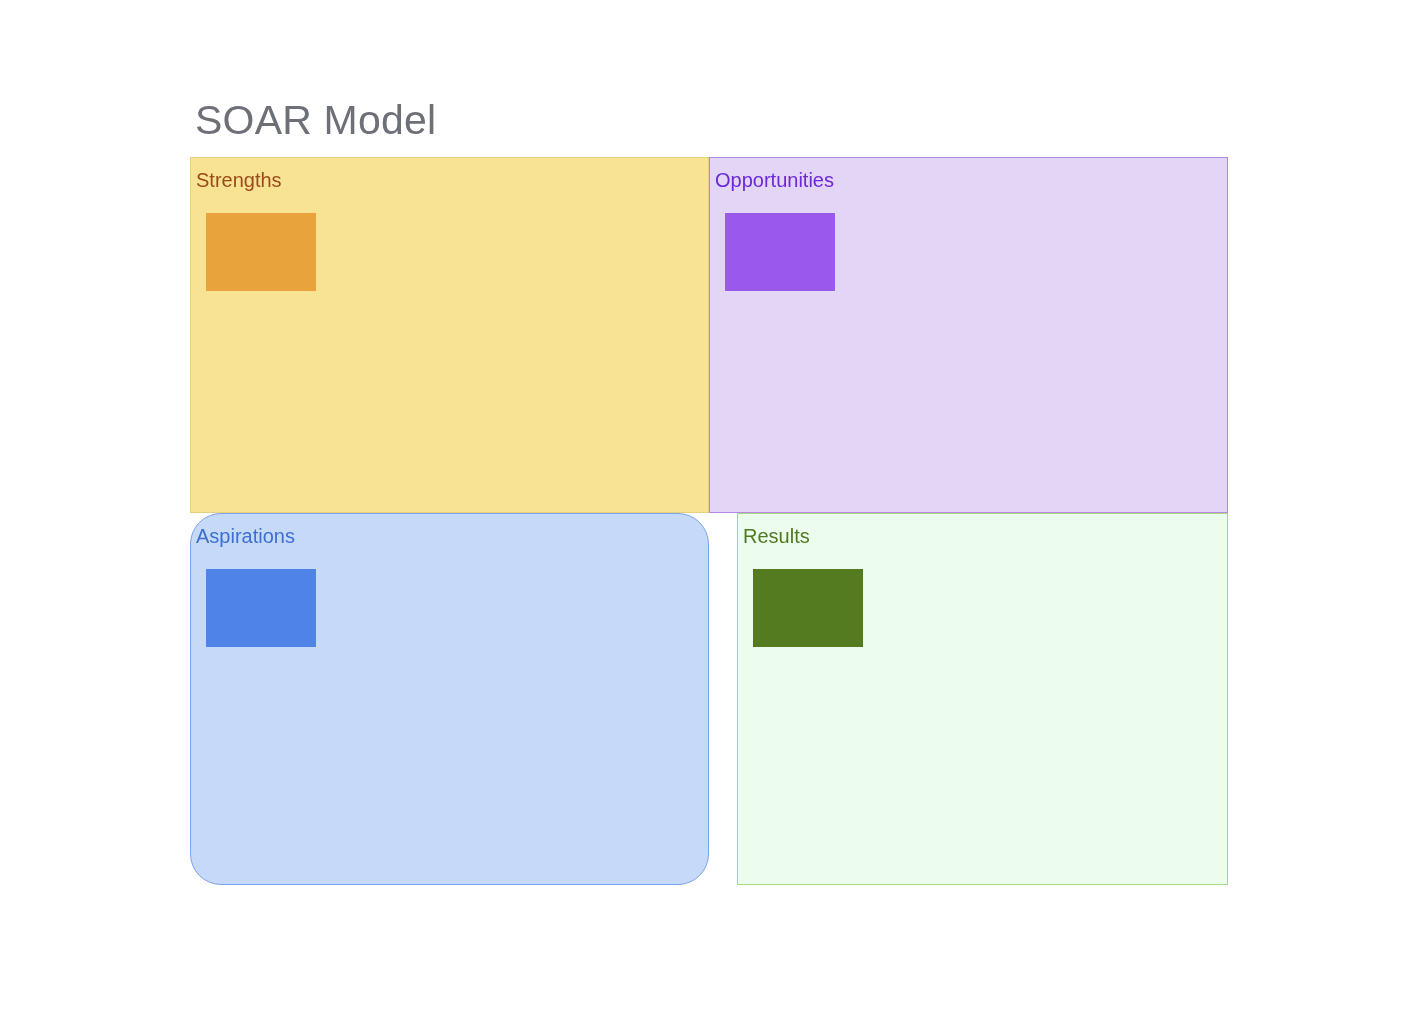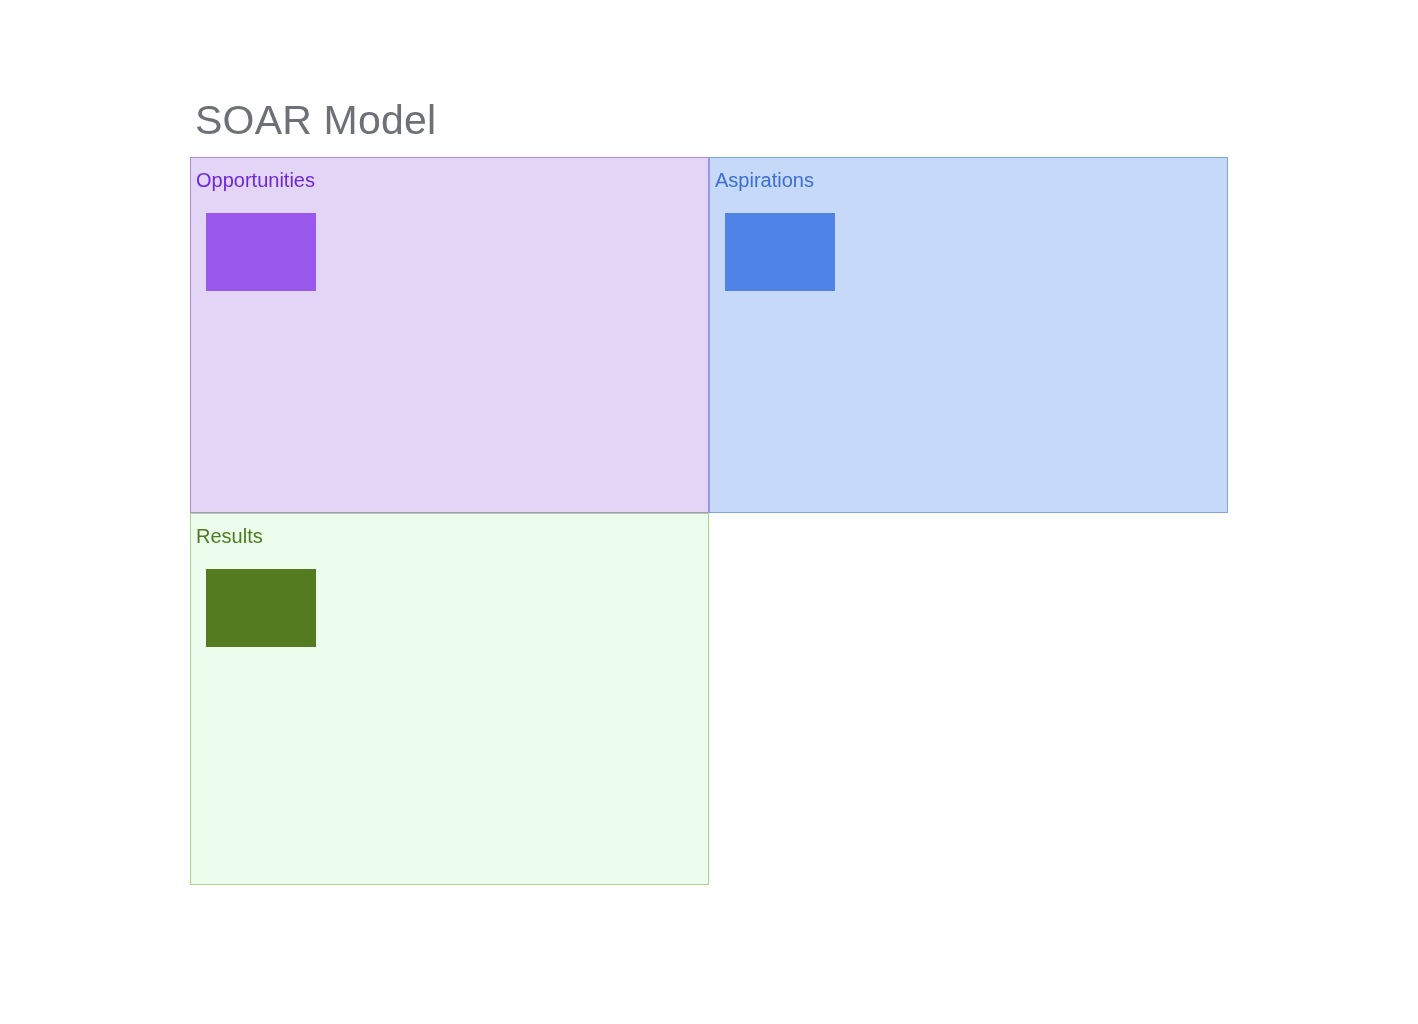--- a/index.html
+++ b/index.html
@@ -97,40 +97,45 @@
     background: #c6d9f8;
     border-color: #7ba3ef;
   }
   .q-aspirations .quadrant-label { color: #3b6fd4; }
   .q-aspirations .quadrant-swatch { background: #4f83e8; }
 
   
   .q-results {
     background: #ecfced;
     border-color: #a8d97f;
+    margin-left: 28px;
   }
   .q-results .quadrant-label { color: #4f7a1f; }
   .q-results .quadrant-swatch { background: #547b20; }
 </style>
 </head>
 <body>
 
 <div class="canvas" style="background: rgb(255, 255, 255);">
 
   <div class="diagram-title" style="color: rgb(110, 112, 119);">SOAR Model</div>
 
   <div class="matrix">
 
+    <div class="quadrant q-strengths" style="background: rgb(248, 227, 148); border-color: rgb(230, 207, 126);">
+      <div class="quadrant-label" style="color: rgb(156, 74, 26);">Strengths</div>
+      <div class="quadrant-swatch" style="background: rgb(232, 163, 61);"></div>
+    </div>
 
     <div class="quadrant q-opportunities" style="background: rgb(227, 213, 246); border-color: rgb(180, 138, 224);">
       <div class="quadrant-label" style="color: #6d28d9;">Opportunities</div>
       <div class="quadrant-swatch" style="background: rgb(155, 88, 236);"></div>
     </div>
 
-    <div class="quadrant q-aspirations" style="background: rgb(198, 217, 248); border-color: rgb(123, 163, 239);">
+    <div class="quadrant q-aspirations" style="background: rgb(198, 217, 248); border-color: rgb(123, 163, 239); border-radius: 31px;">
       <div class="quadrant-label" style="color: rgb(59, 111, 212);">Aspirations</div>
       <div class="quadrant-swatch" style="background: rgb(79, 131, 232);"></div>
     </div>
 
     <div class="quadrant q-results" style="background: rgb(236, 252, 237); border-color: rgb(168, 217, 127);">
       <div class="quadrant-label" style="color: rgb(79, 122, 31);">Results</div>
       <div class="quadrant-swatch" style="background: rgb(84, 123, 32);"></div>
     </div>
 
   </div>

